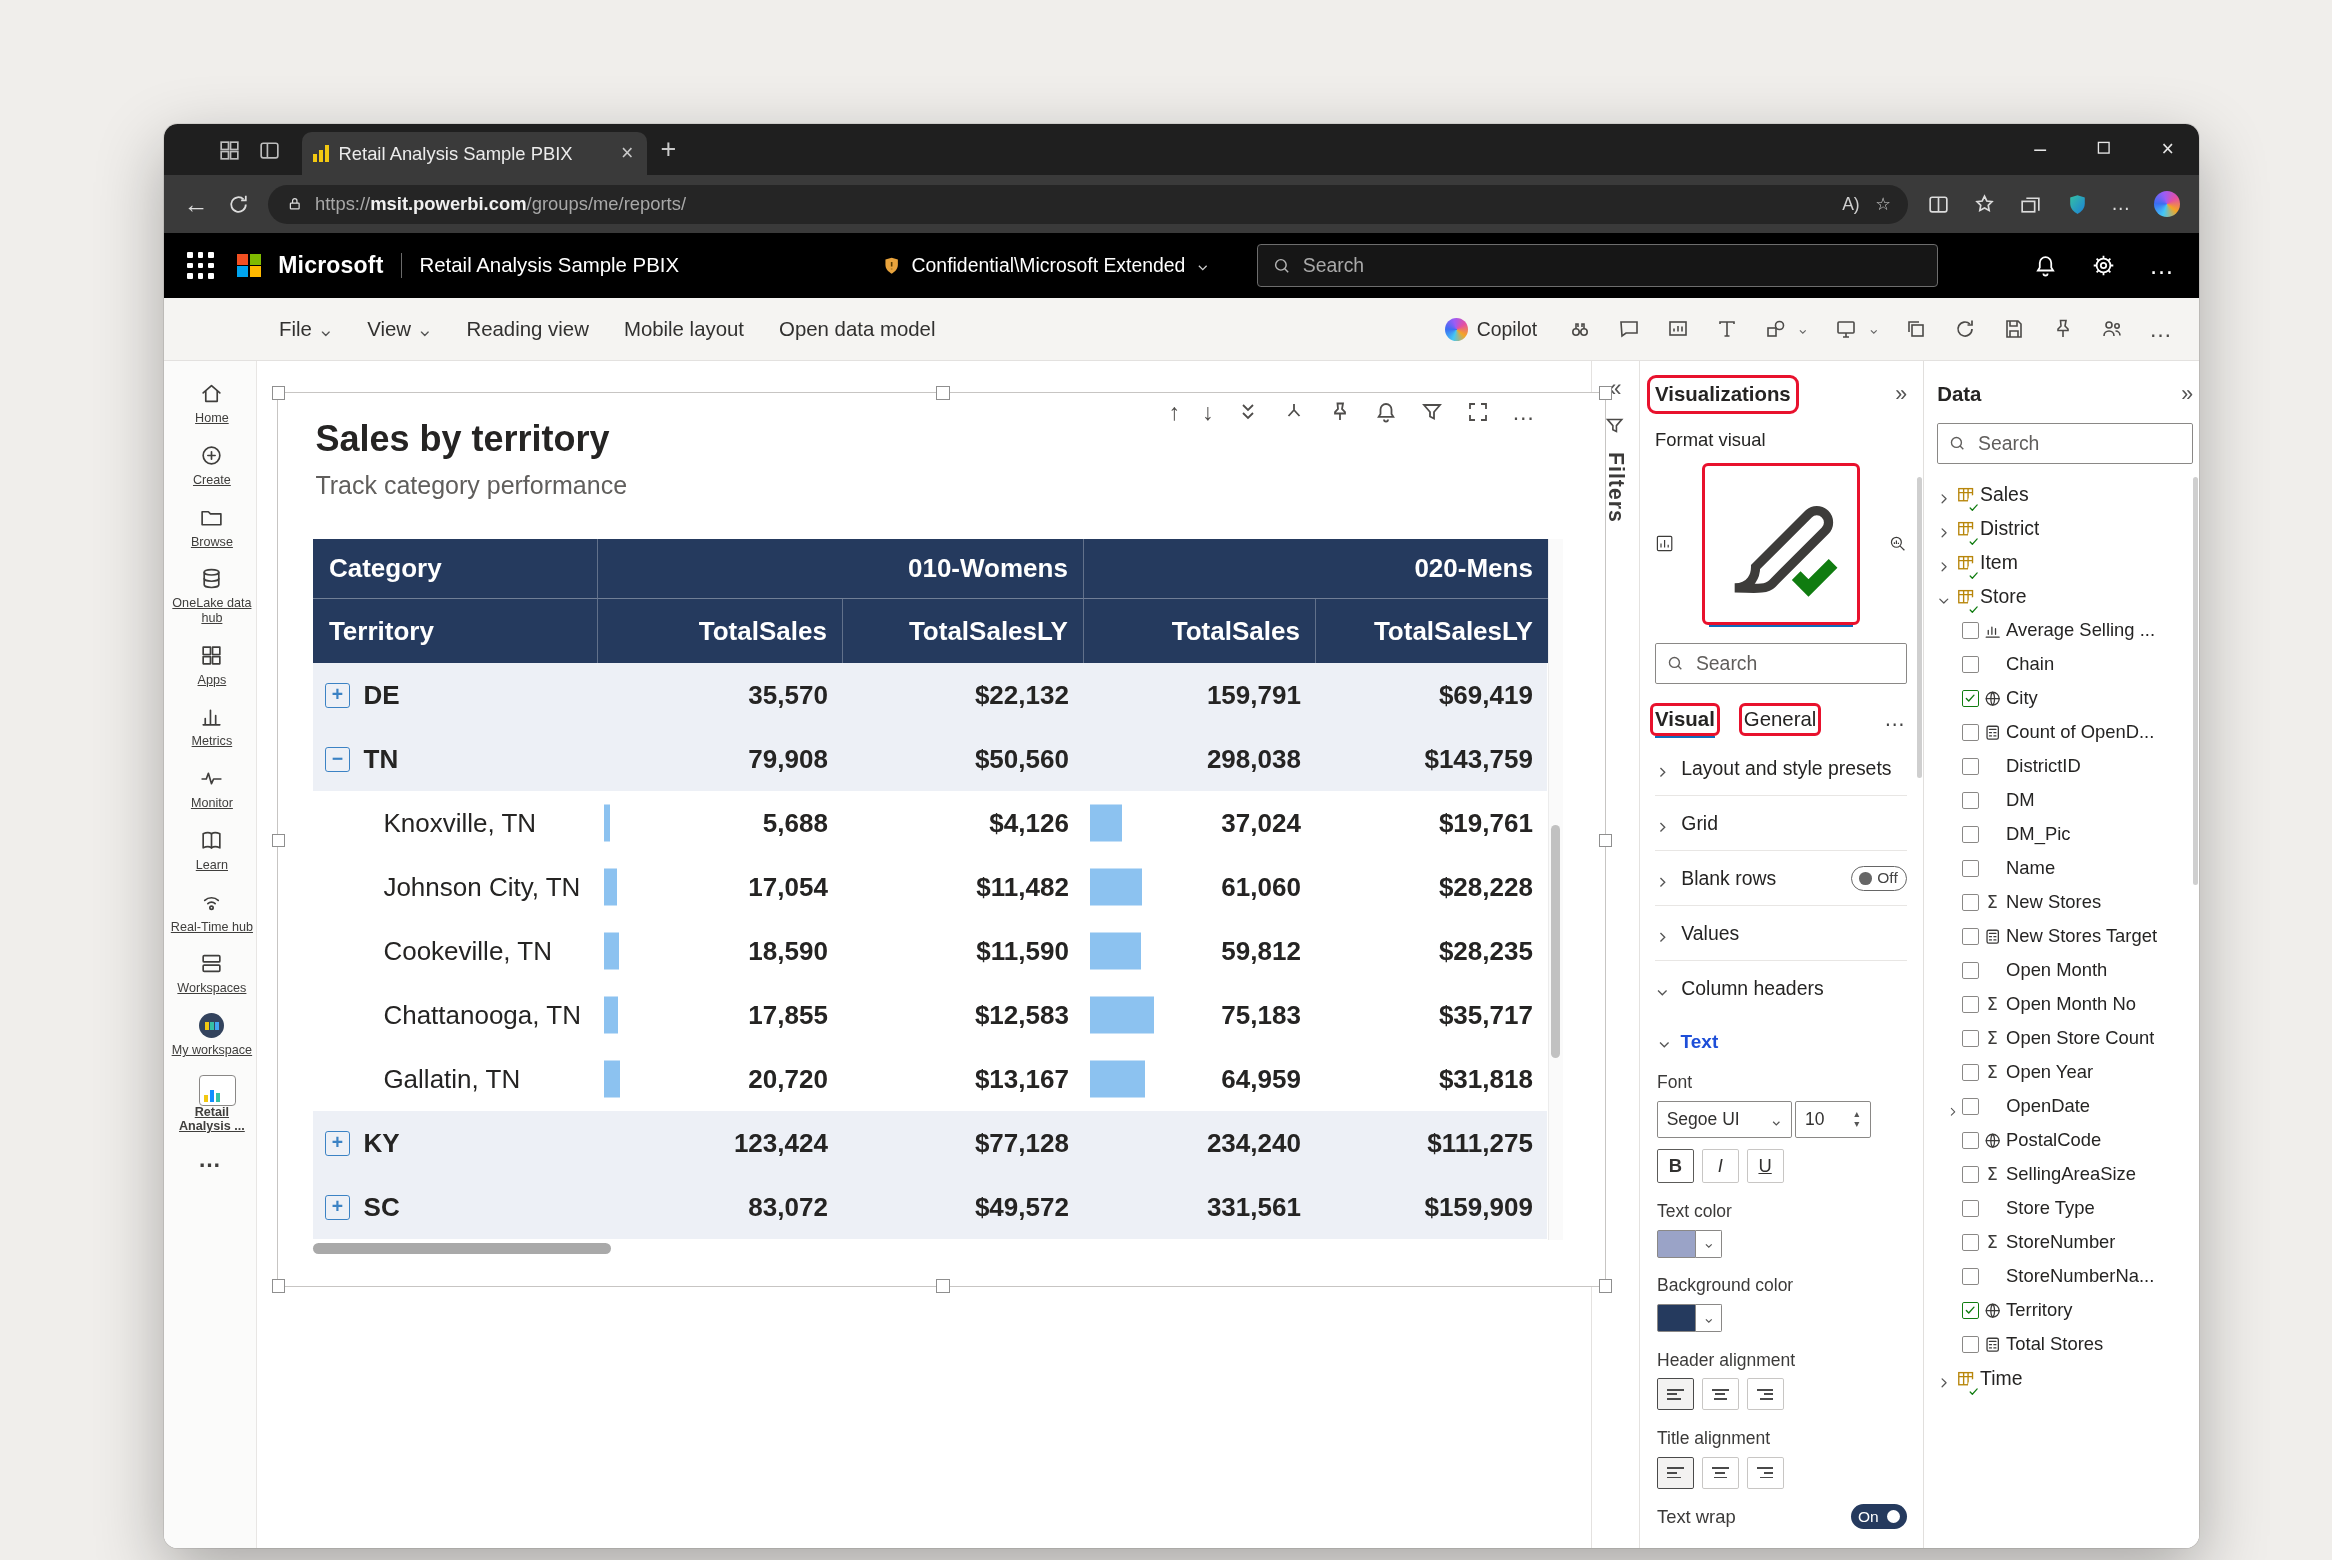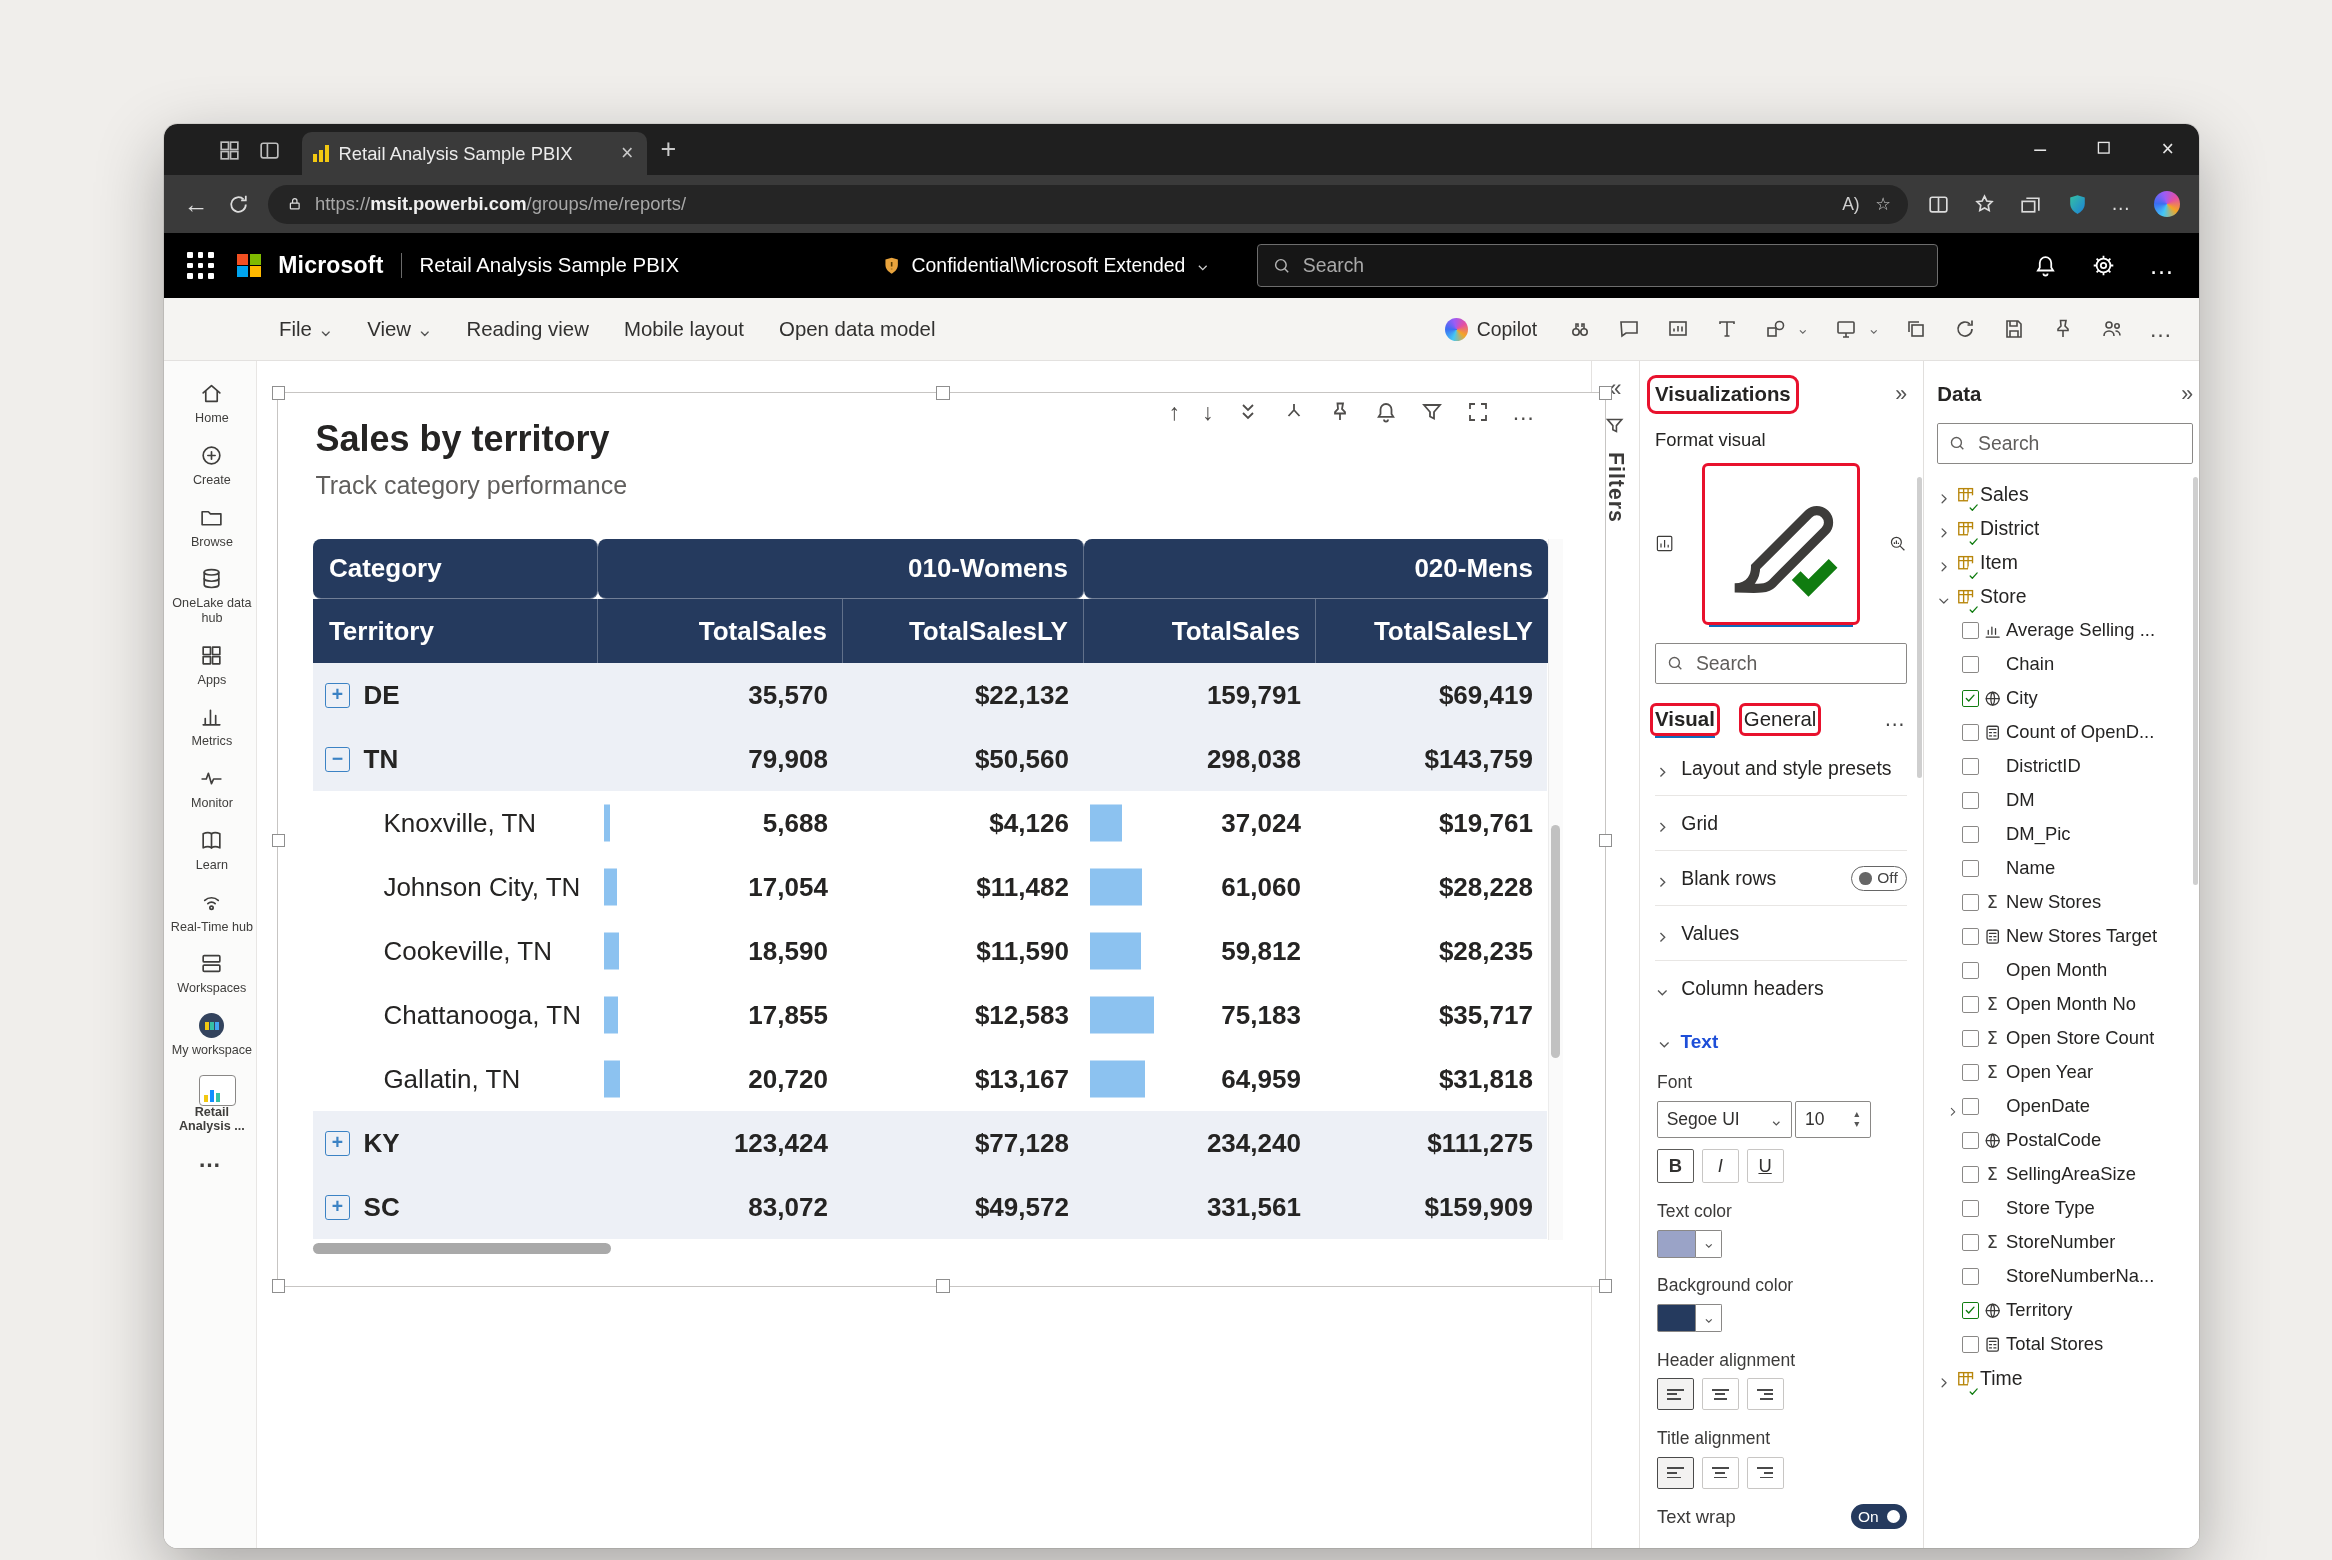--- a/index.html
+++ b/index.html
@@ -70,21 +70,21 @@
   .mcv{width:11.6px;height:11.6px;color:#666;margin-left:-15.5px;}
   .mcv svg{width:100%;height:100%;}
   .mdots{font-size:23px;letter-spacing:1.9px;color:#4c4a48;}
 
   
   .workspace{flex:1;display:flex;min-height:0;background:#fff;}
   .rail{width:92px;background:#fbfbfa;border-right:1px solid #e8e6e4;display:flex;flex-direction:column;align-items:center;padding-top:11.6px;flex:0 0 auto;}
   .rail-item{display:flex;flex-direction:column;align-items:center;gap:4.9px;padding:8.7px 1.9px;width:100%;}
   .rail-ico{width:25px;height:25px;color:#3f3e3c;}
   .rail-ico svg{width:100%;height:100%;}
-  .rail-label{font-size:12.6px;color:#3f3e3c;text-align:center;line-height:1.15;max-width:85px;}
+  .rail-label{font-size:12.6px;color:#3f3e3c;text-align:center;line-height:1.15;max-width:85px;text-decoration:underline;}
   .rail-item.sel .rail-label{font-weight:700;}
   .avatar-ico{width:25px;height:25px;border-radius:50%;background:#33435d;display:inline-block;position:relative;}
   .avatar-ico:after{content:"";position:absolute;left:5.8px;top:8.7px;width:13.6px;height:8.7px;background:linear-gradient(90deg,#f2c811 0 3.9px,transparent 3.9px 4.9px,#35c1a4 4.9px 8.7px,transparent 8.7px 9.7px,#44a6f2 9.7px 13.6px);}
   .report-ico{width:27px;height:23px;border:1.5px solid #8a8886;border-radius:3.9px;background:#fff;display:inline-flex;align-items:flex-end;gap:1.9px;padding:2.9px 3.9px;}
   .report-ico i{width:3.9px;display:block;}
   .report-ico i:nth-child(1){height:6.8px;background:#f2c811;}
   .report-ico i:nth-child(2){height:11.6px;background:#118dff;}
   .report-ico i:nth-child(3){height:8.7px;background:#35c1a4;}
   .rail-more{margin-top:3.9px;color:#3f3e3c;font-size:23px;font-weight:700;letter-spacing:1px;}
 
@@ -100,21 +100,21 @@
   .h-ml{left:-6.8px;top:50%;margin-top:-5.8px;}.h-mr{right:-6.8px;top:50%;margin-top:-5.8px;}
   .h-bl{left:-6.8px;bottom:-6.8px;}.h-bm{left:50%;bottom:-6.8px;margin-left:-5.8px;}.h-br{right:-6.8px;bottom:-6.8px;}
 
   .vis-title{position:absolute;left:37px;top:25px;font-size:36px;font-weight:700;color:#252423;margin:0;}
   .vis-subtitle{position:absolute;left:37px;top:78px;font-size:25px;color:#605e5c;}
 
   .matrix{position:absolute;left:35px;top:146px;width:1234px;font-size:26px;color:#252423;}
   .m-hdr1,.m-hdr2,.m-row{display:grid;grid-template-columns:285px 245px 241px 232px 232px;}
   .m-hdr1{height:60px;}.m-hdr2{height:64px;}
   .hcell{background:var(--navy,#253a5e);color:#fff;display:flex;align-items:center;font-weight:600;border-right:1px solid rgba(255,255,255,.28);}
-  .m-hdr1 .hcell{border-bottom:1px solid rgba(255,255,255,.35);border-radius:8px;}
+  .m-hdr1 .hcell{border-bottom:1px solid rgba(255,255,255,.35);}
   .hcell.last{border-right:none;}
   .hcell.lft{padding-left:15.5px;}
   .hcell.rgt{justify-content:flex-end;padding-right:15.5px;}
   .span2a{grid-column:2/4;}.span2b{grid-column:4/6;}
   .m-row{height:64px;}
   .m-row.sub{background:#edf0f6;}
   .m-row.det{background:#fff;}
   .cell{display:flex;align-items:center;}
   .cell-ter{gap:13.6px;padding-left:11.6px;font-weight:700;}
   .det .cell-ter{padding-left:70px;font-weight:400;}

